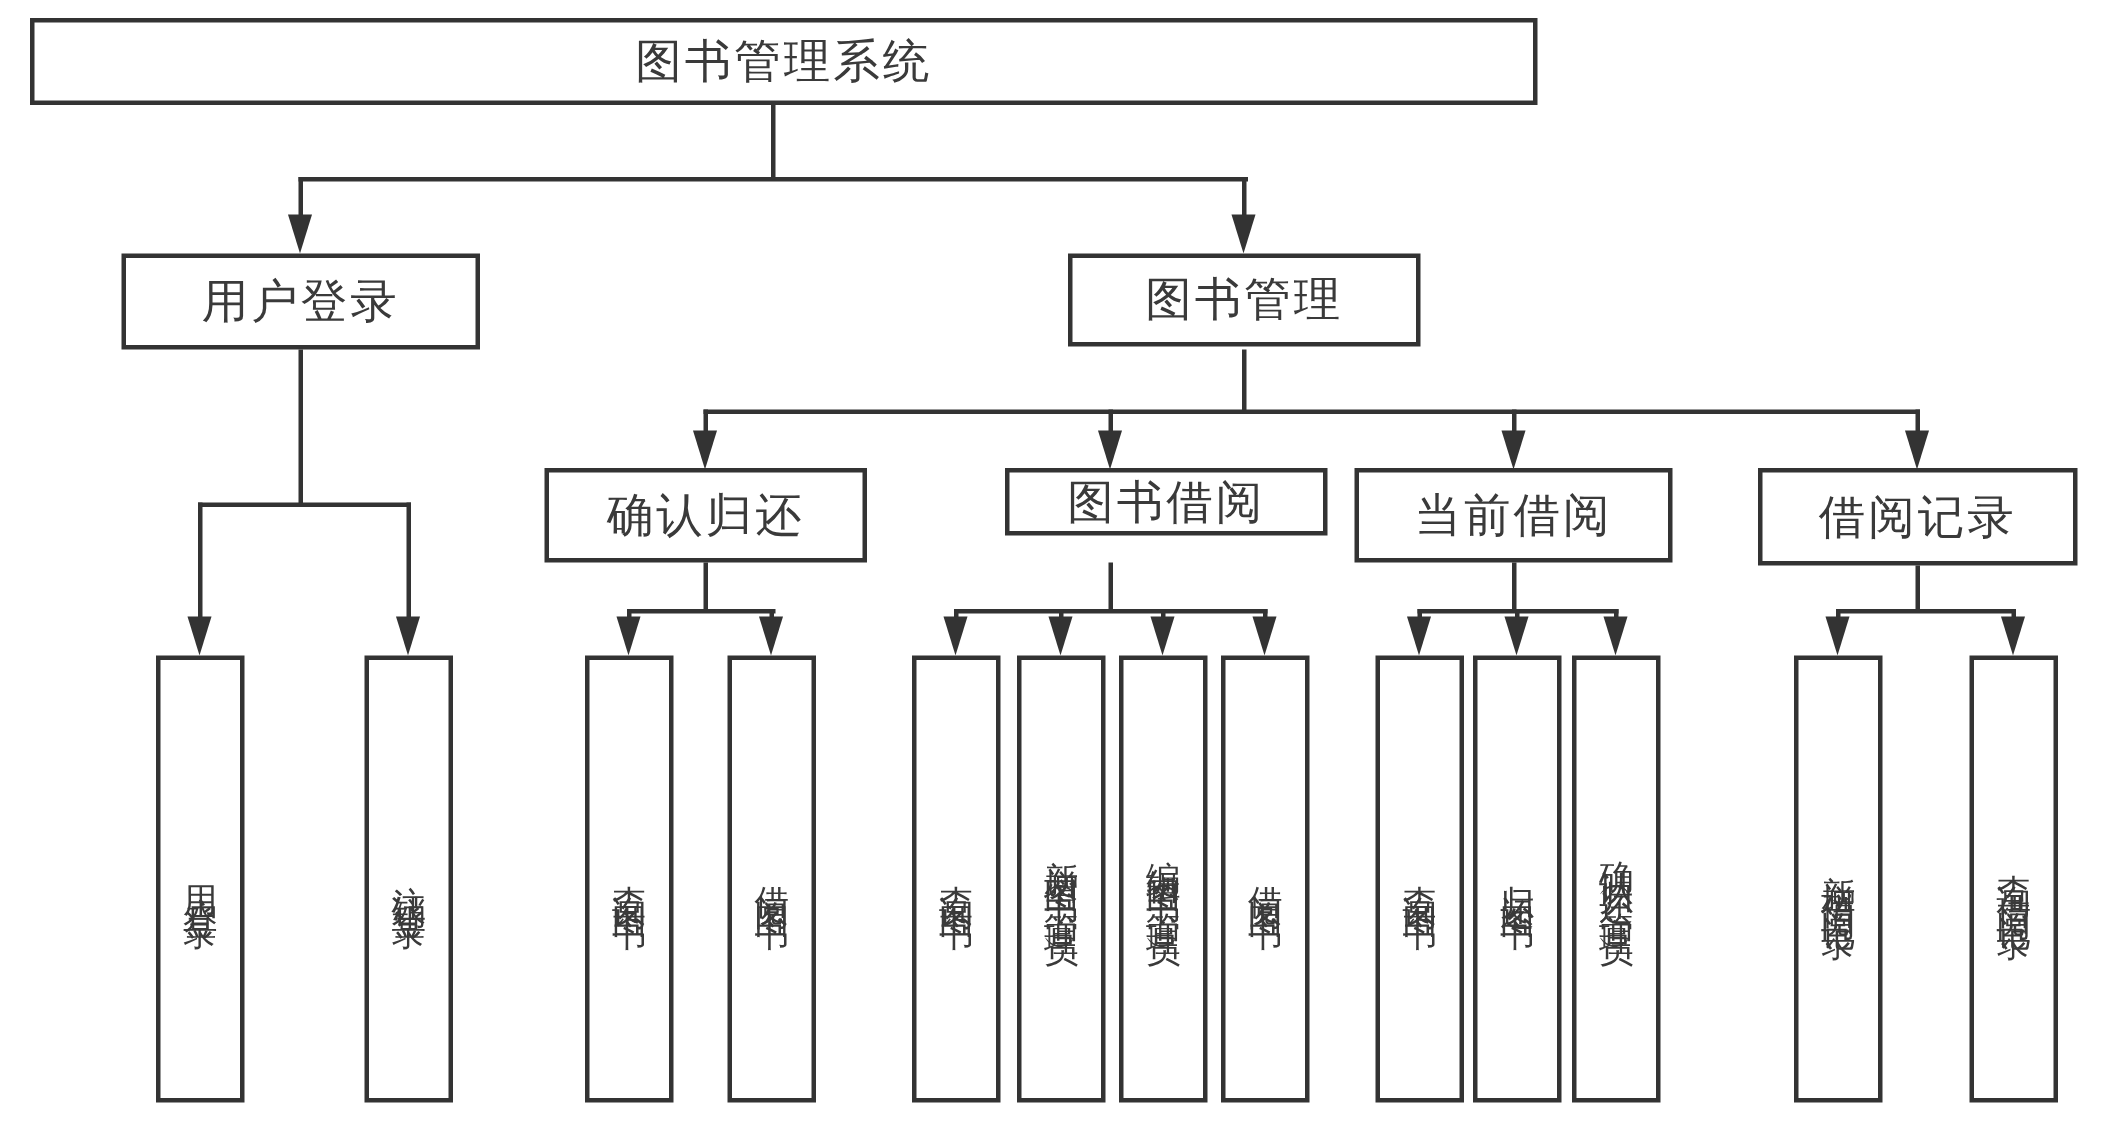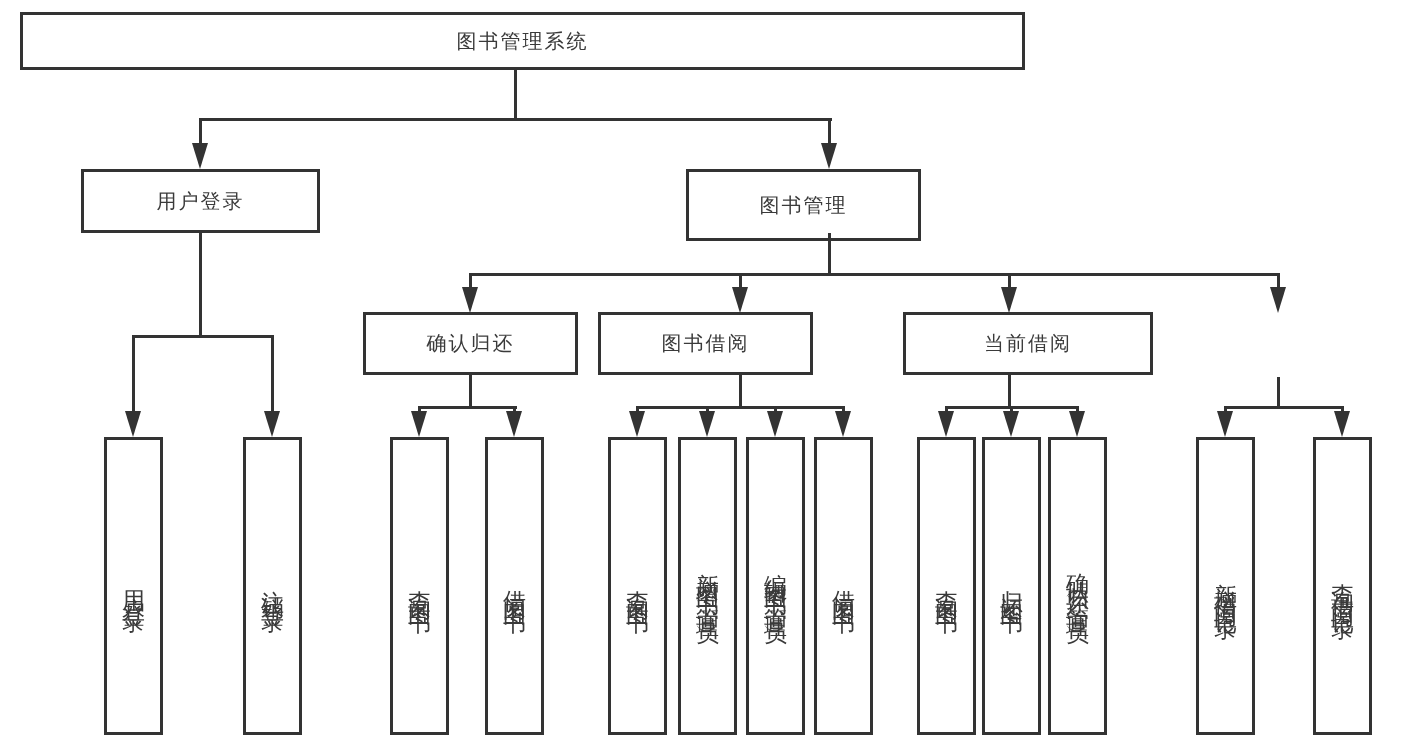--- a/index.html
+++ b/index.html
@@ -4,21 +4,21 @@
 <style>
   html,body{margin:0;padding:0;background:#ffffff;}
   .stage{
     position:relative;width:1405px;height:747px;background:#ffffff;overflow:hidden;
     font-family:"Liberation Sans","DejaVu Sans",sans-serif;color:#3a3a3a;
   }
   .box{
     position:absolute;box-sizing:border-box;border:3px solid #333333;background:#ffffff;
     display:flex;align-items:center;justify-content:center;text-align:center;
   }
-  .hbox{font-size:20px;letter-spacing:2px;}
+  .hbox{font-size:31px;letter-spacing:2px;}
   .vbox{
     top:437px;width:59px;height:298px;
     writing-mode:vertical-rl;font-size:23px;letter-spacing:7px;line-height:1;
   }
   .line{position:absolute;background:#333333;}
   .arrow{
     position:absolute;width:0;height:0;
     border-left:8px solid transparent;border-right:8px solid transparent;
     border-top:26px solid #333333;
   }
@@ -28,25 +28,26 @@
   }
 </style>
 </head>
 <body>
 
 <div class="stage">
 
   <div class="box hbox" style="left:20px;top:12px;width:1005px;height:58px">图书管理系统</div>
 
   <div class="box hbox" style="left:81px;top:169px;width:239px;height:64px">用户登录</div>
-  <div class="box hbox" style="left:686px;top:169px;width:235px;height:72px">图书管理</div>
+  <div class="box hbox" style="left:712px;top:169px;width:235px;height:62px">图书管理</div>
 
   <div class="box hbox" style="left:363px;top:312px;width:215px;height:63px">确认归还</div>
-  <div class="box hbox" style="left:598px;top:312px;width:215px;height:63px">图书借阅</div>
-  <div class="box hbox" style="left:903px;top:312px;width:250px;height:63px">当前借阅</div>
+  <div class="box hbox" style="left:670px;top:312px;width:215px;height:45px">图书借阅</div>
+  <div class="box hbox" style="left:903px;top:312px;width:212px;height:63px">当前借阅</div>
+  <div class="box hbox" style="left:1172px;top:312px;width:213px;height:65px">借阅记录</div>
 
   <div class="box vbox" style="left:104px">用户登录</div>
   <div class="box vbox" style="left:243px">注销登录</div>
 
   <div class="box vbox" style="left:390px">查询图书</div>
   <div class="box vbox" style="left:485px">借阅图书</div>
 
   <div class="box vbox" style="left:608px">查询图书</div>
   <div class="box vbox" style="left:678px">新增图书（管理员）</div>
   <div class="box vbox" style="left:746px">编辑图书（管理员）</div>

